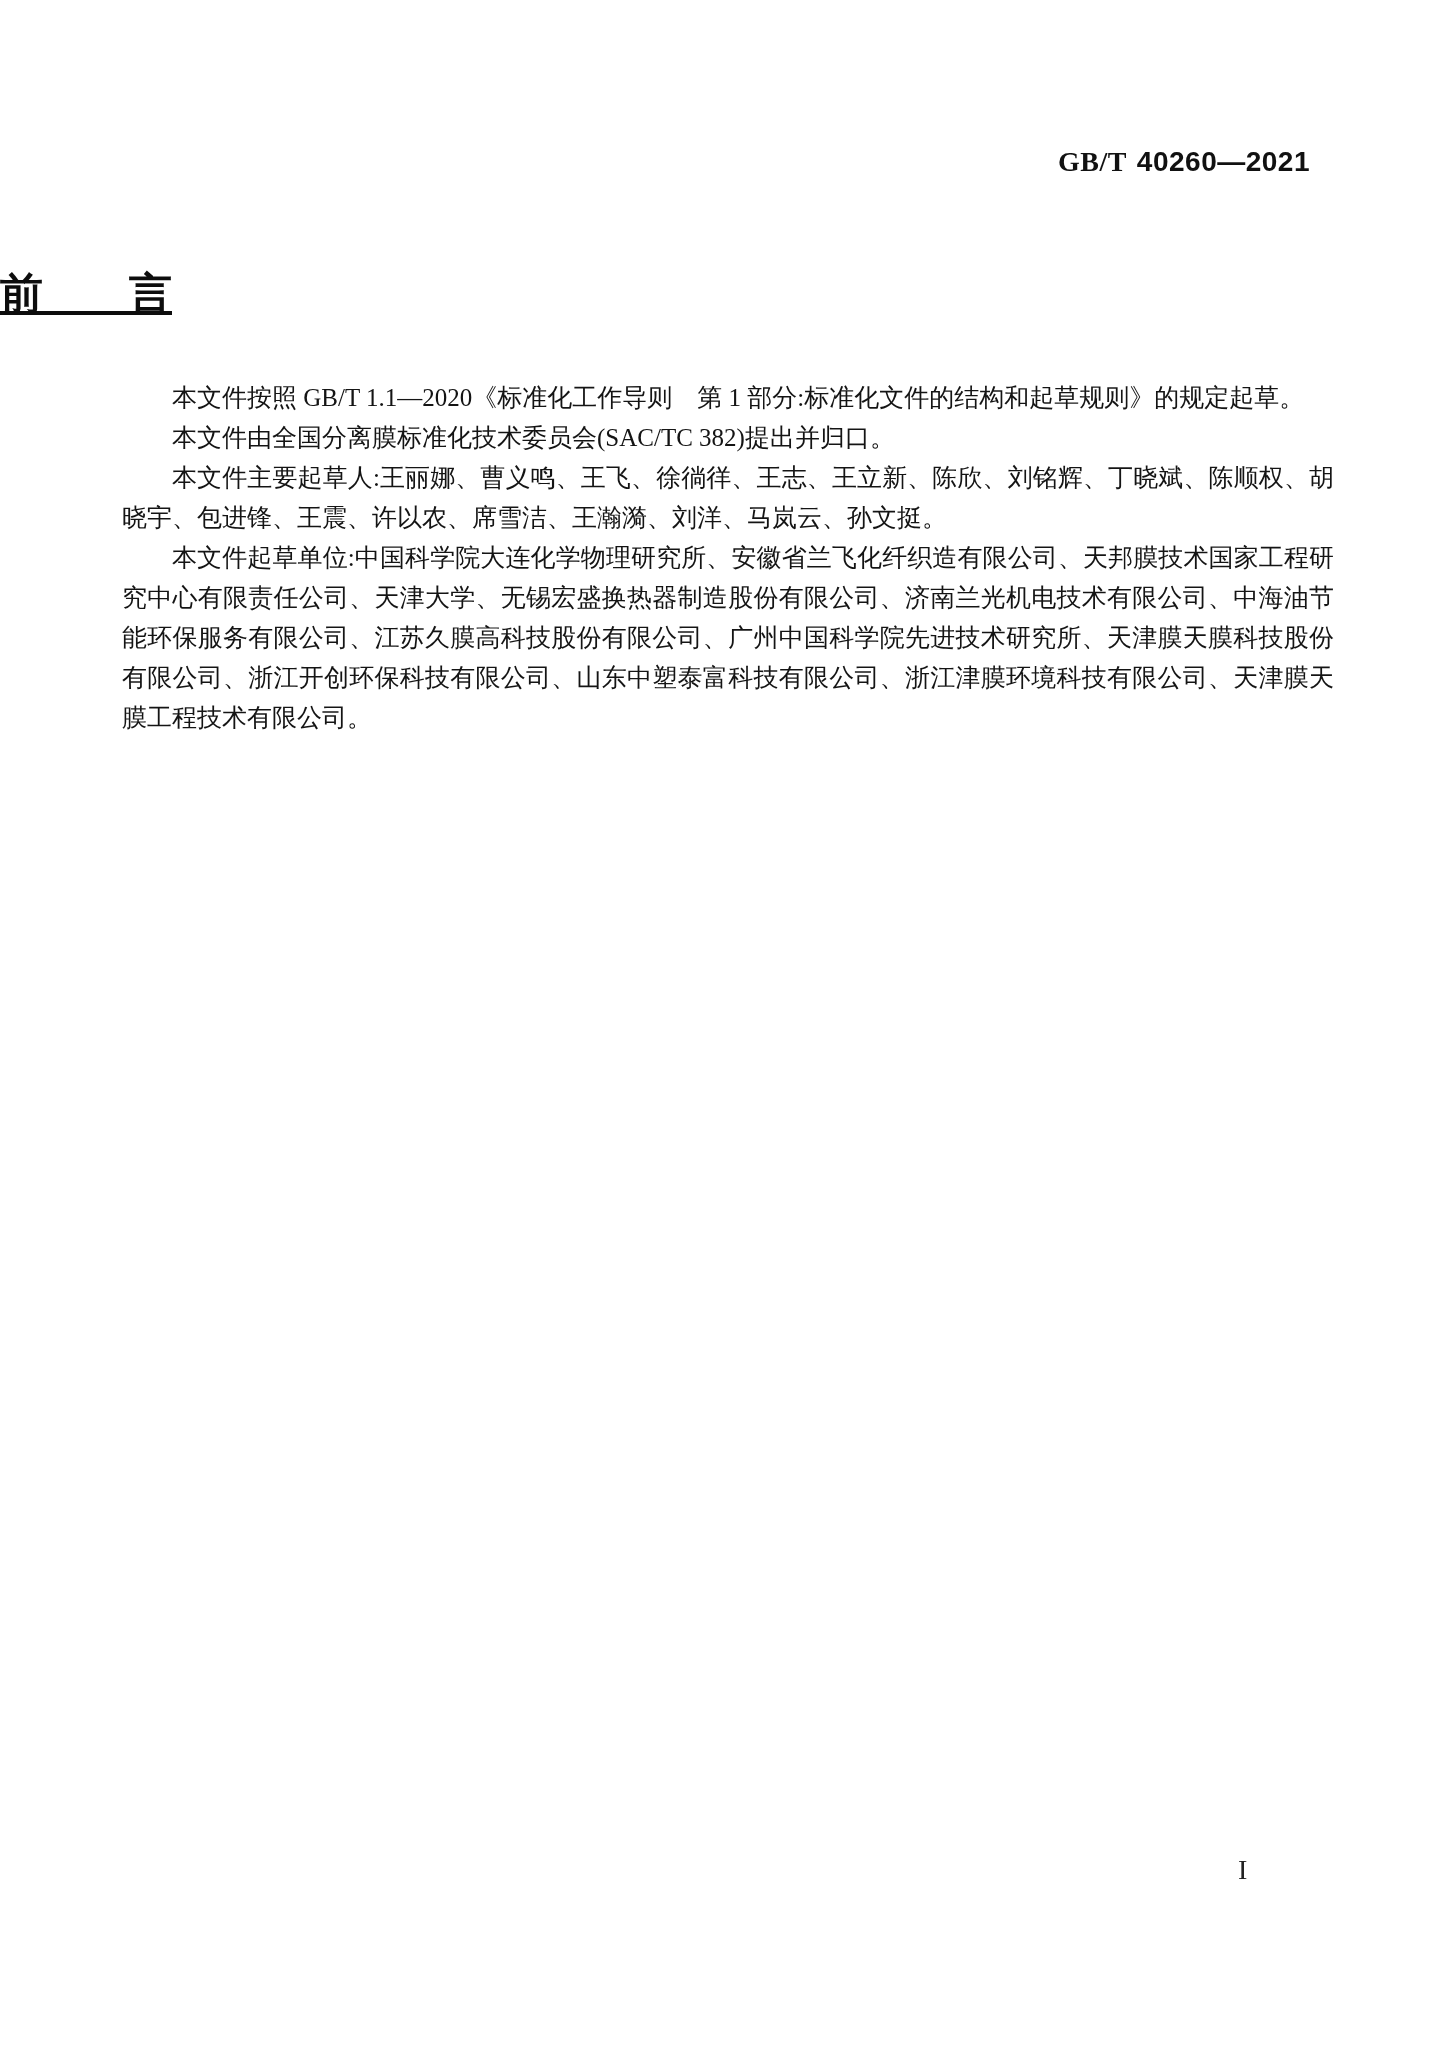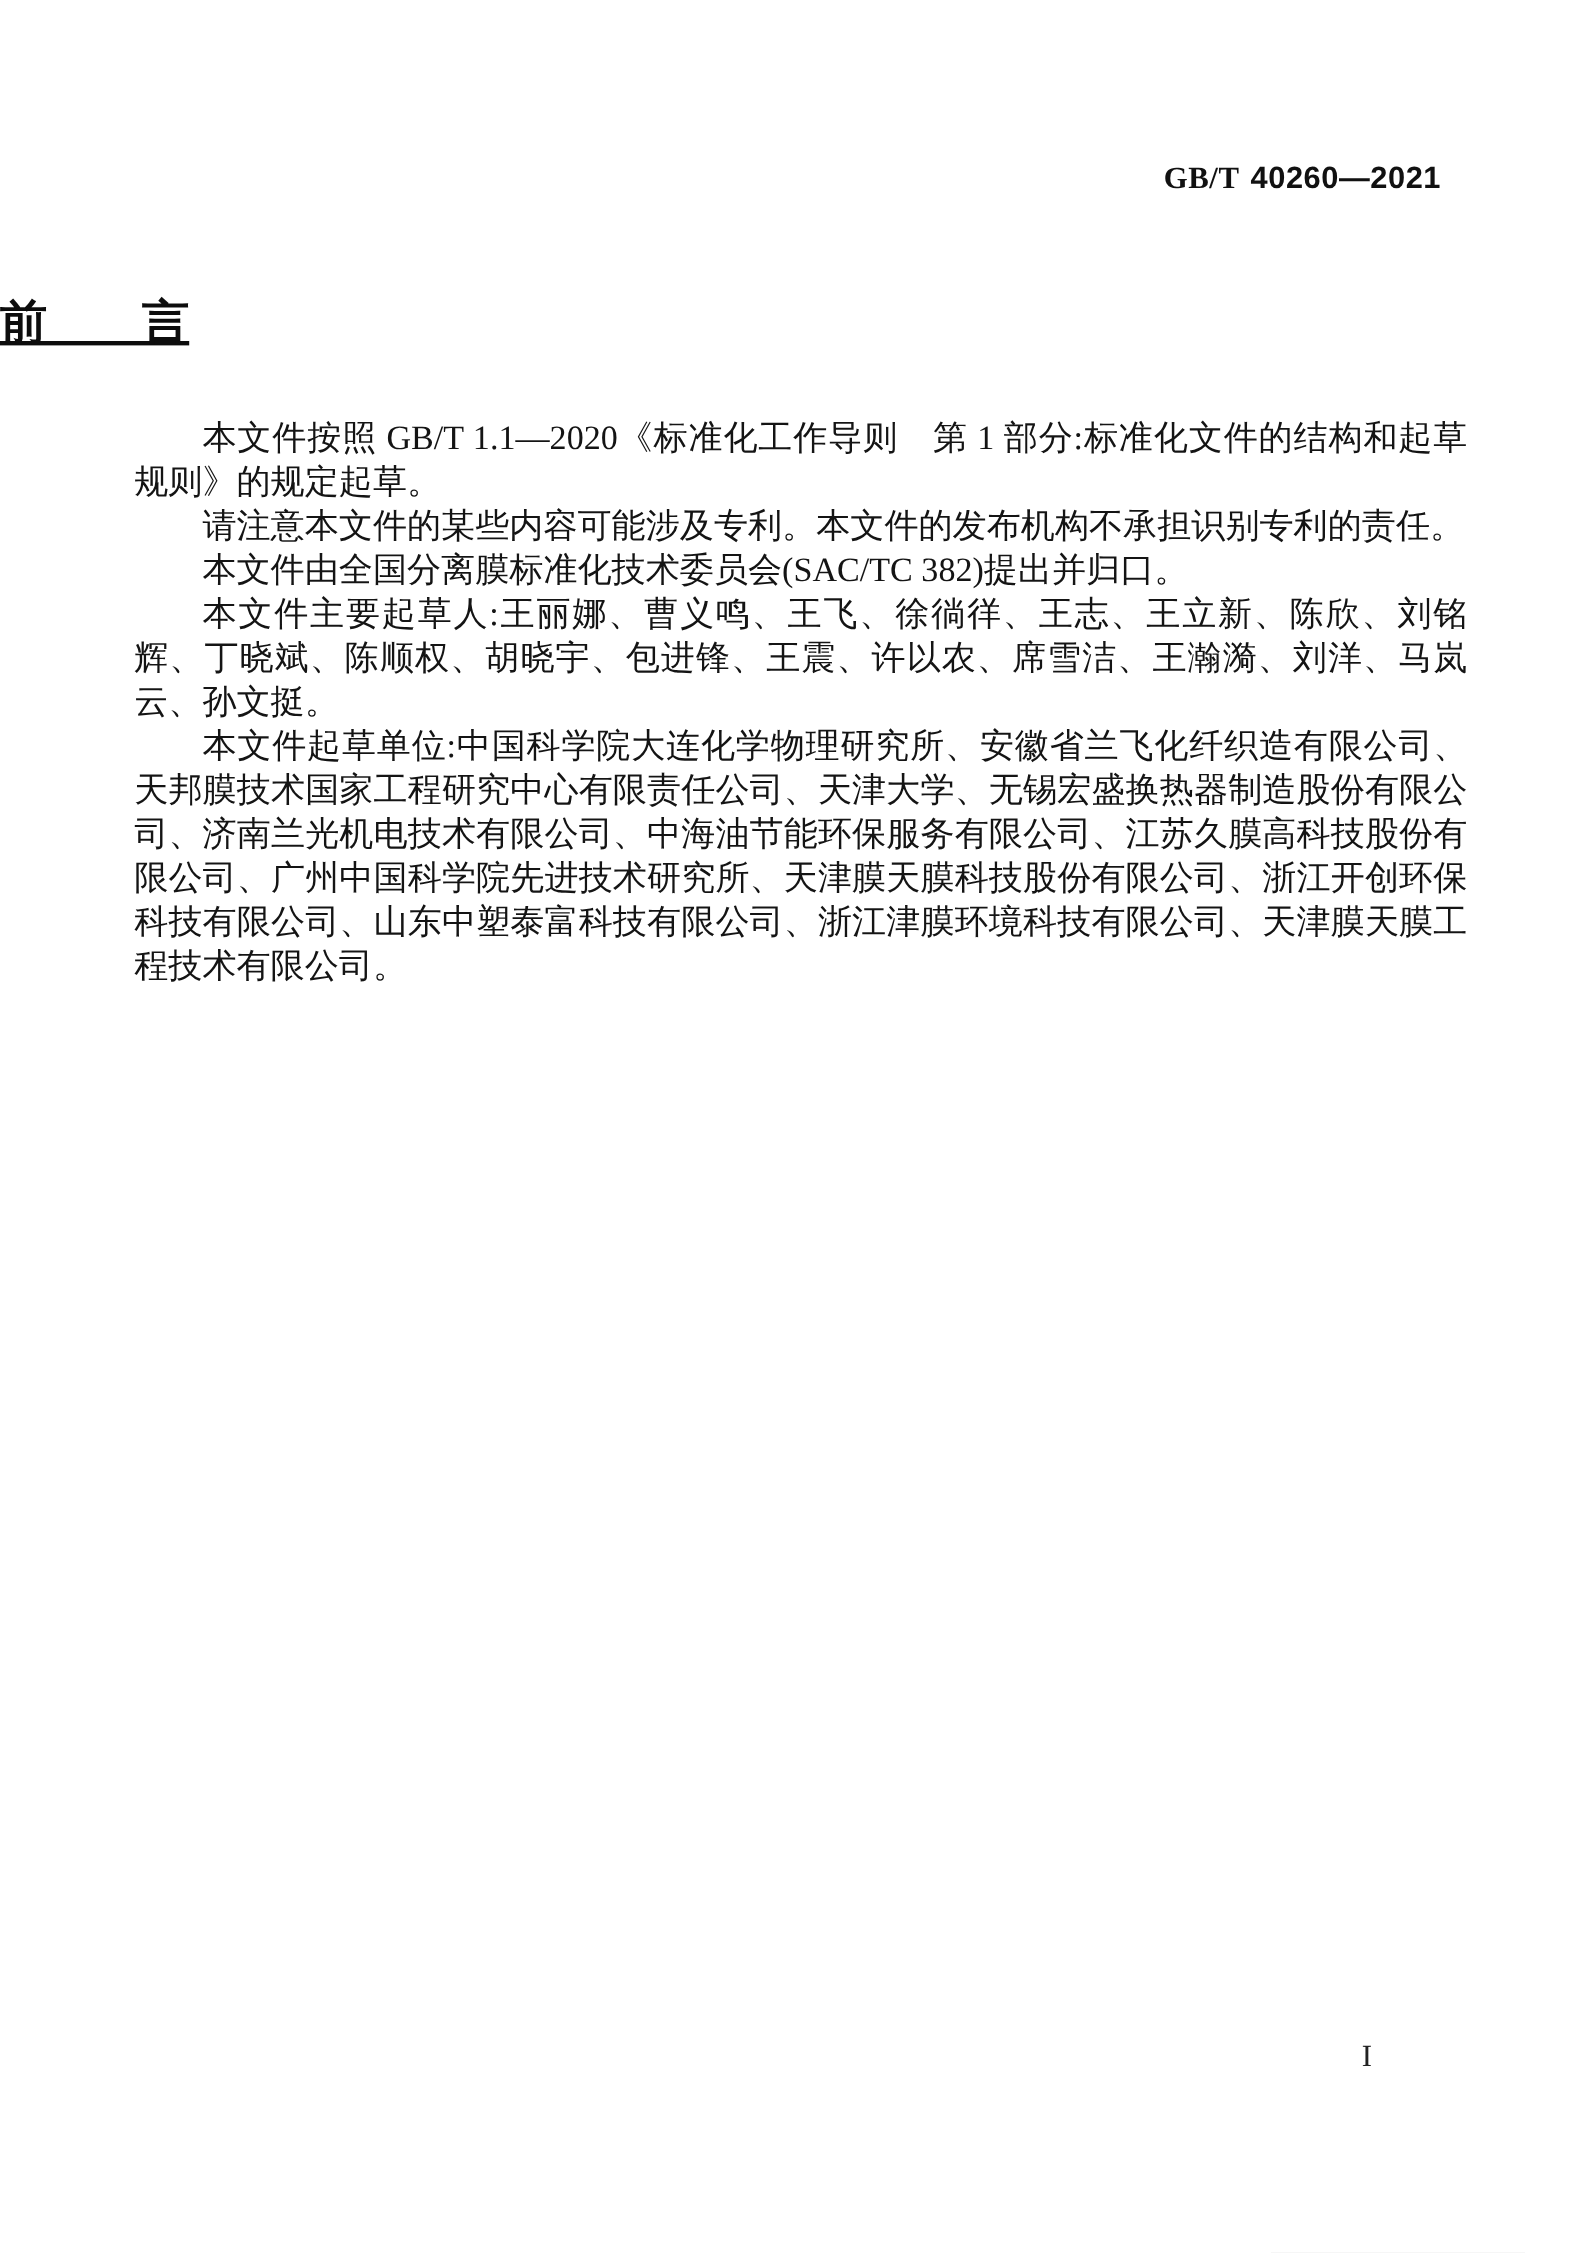--- a/index.html
+++ b/index.html
@@ -45,21 +45,21 @@
     line-height: 1.1;
     color: #0d0d0d;
     text-decoration: underline;
   }
   .body-text {
     position: absolute;
     left: 122px;
     top: 378px;
     width: 1212px;
     font-family: "Liberation Serif", "DejaVu Serif", serif;
-    font-size: 31px;
+    font-size: 25px;
     line-height: 40px;
     text-align: justify;
     color: #141414;
   }
   .body-text p {
     margin: 0;
     padding: 0;
     text-indent: 2em;
   }
   .page-number {
@@ -77,21 +77,20 @@
 <div class="page">
 
   <div class="std-code">
     <span class="code-prefix">GB/T</span><span class="code-number">40260—2021</span>
   </div>
 
   <h1 class="doc-title">前　　言</h1>
 
   <div class="body-text">
     <p>本文件按照 GB/T 1.1—2020《标准化工作导则　第 1 部分:标准化文件的结构和起草规则》的规定起草。</p>
-    <p>请注意本文件的某些内容可能涉及专利。本文件的发布机构不承担识别专利的责任。</p>
     <p>本文件由全国分离膜标准化技术委员会(SAC/TC 382)提出并归口。</p>
     <p>本文件主要起草人:王丽娜、曹义鸣、王飞、徐徜徉、王志、王立新、陈欣、刘铭辉、丁晓斌、陈顺权、胡晓宇、包进锋、王震、许以农、席雪洁、王瀚漪、刘洋、马岚云、孙文挺。</p>
     <p>本文件起草单位:中国科学院大连化学物理研究所、安徽省兰飞化纤织造有限公司、天邦膜技术国家工程研究中心有限责任公司、天津大学、无锡宏盛换热器制造股份有限公司、济南兰光机电技术有限公司、中海油节能环保服务有限公司、江苏久膜高科技股份有限公司、广州中国科学院先进技术研究所、天津膜天膜科技股份有限公司、浙江开创环保科技有限公司、山东中塑泰富科技有限公司、浙江津膜环境科技有限公司、天津膜天膜工程技术有限公司。</p>
   </div>
 
   <div class="page-number">I</div>
 
 </div>
 
 </body></html>

